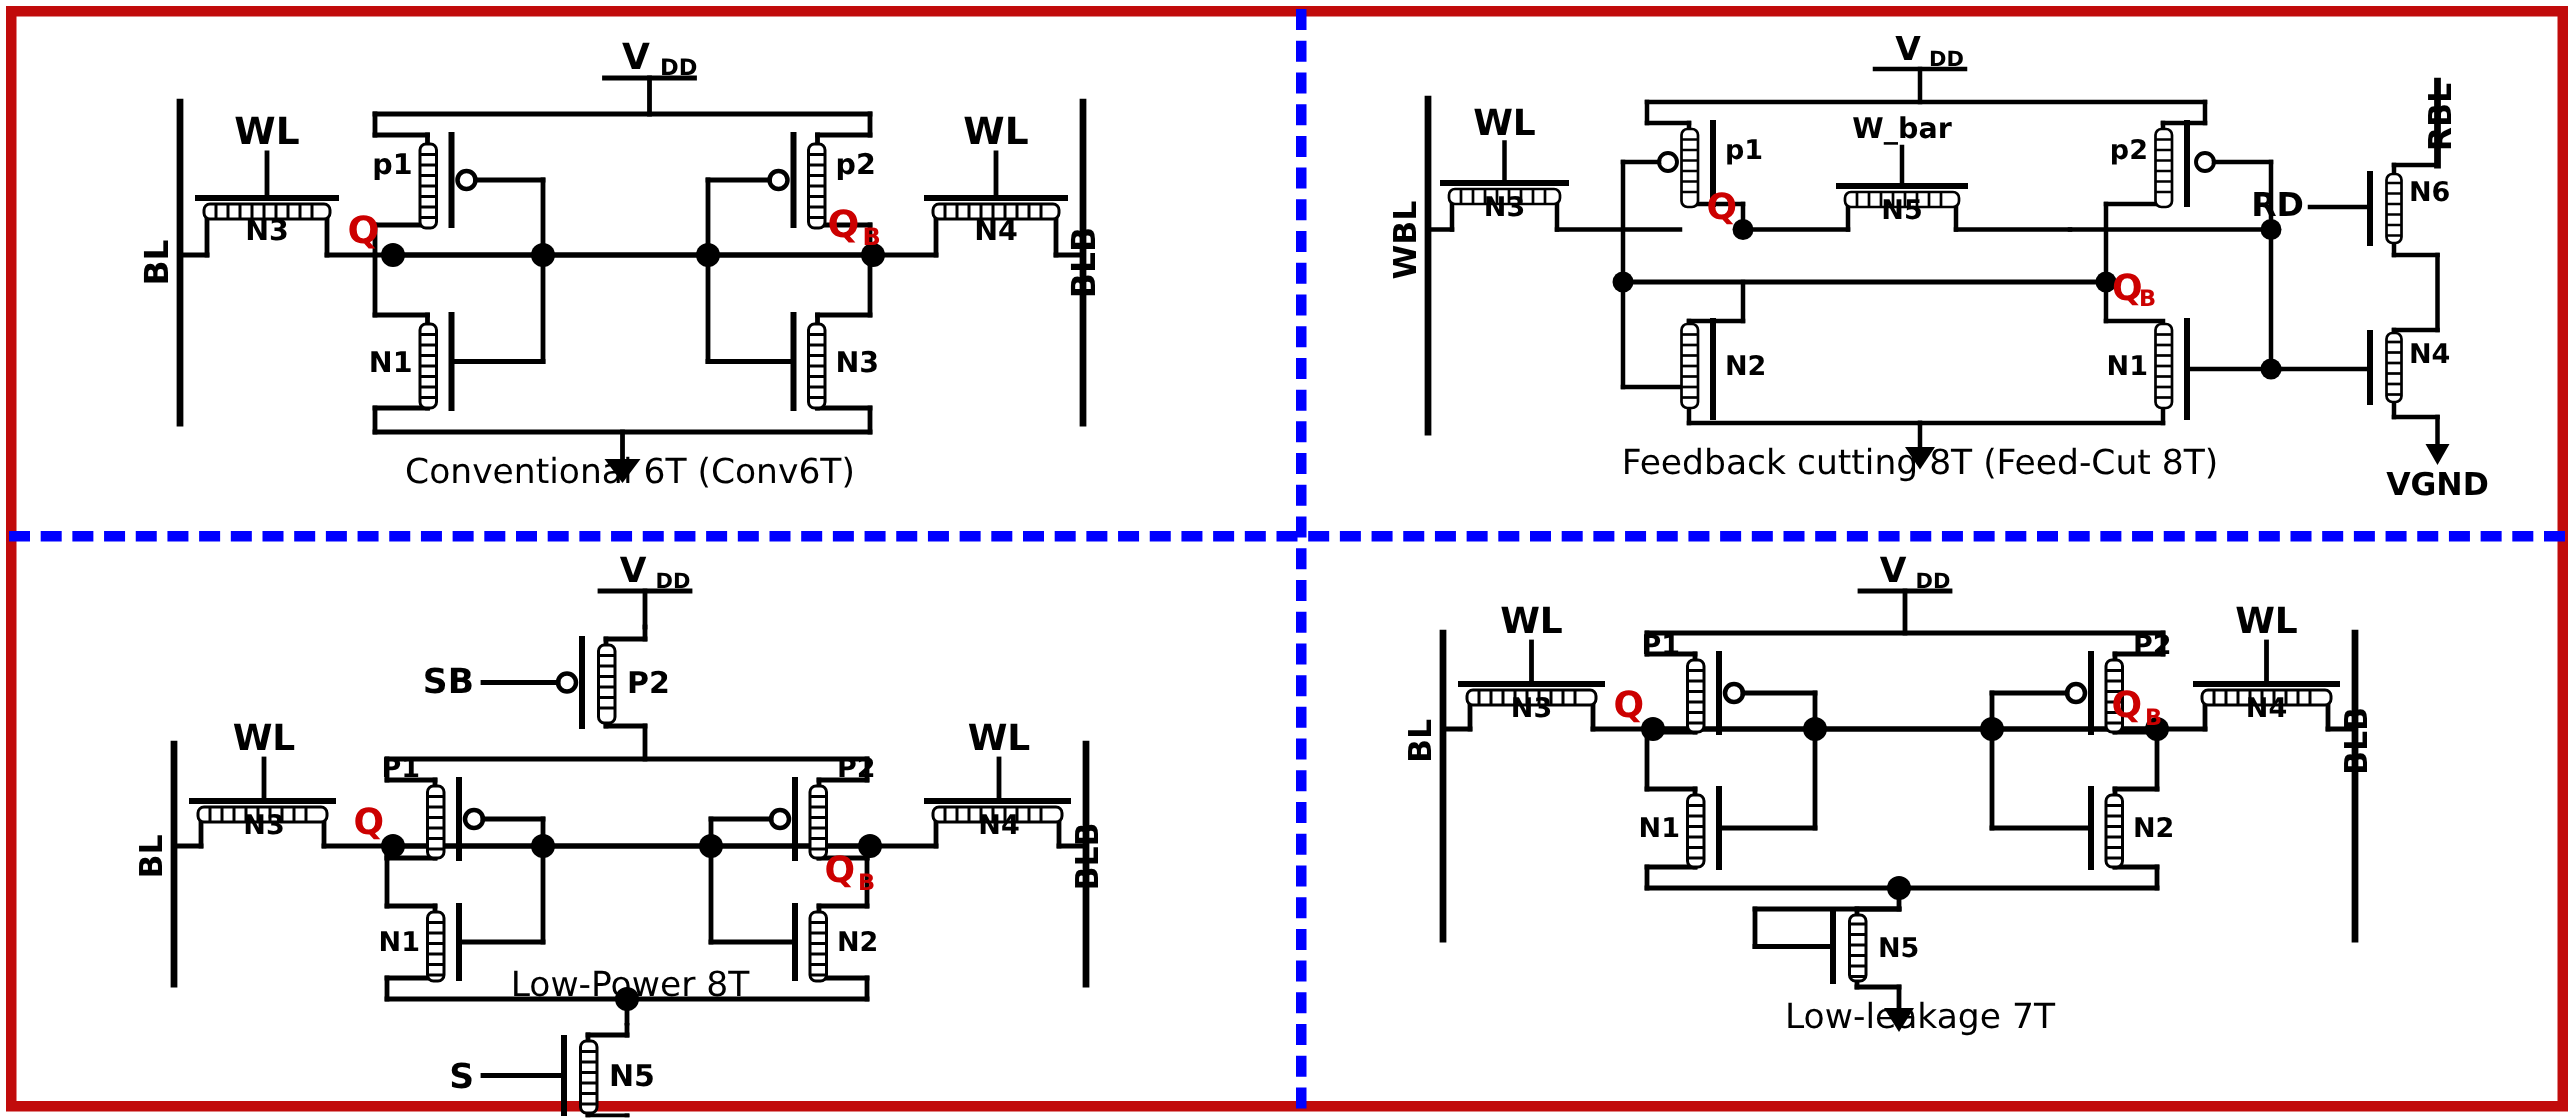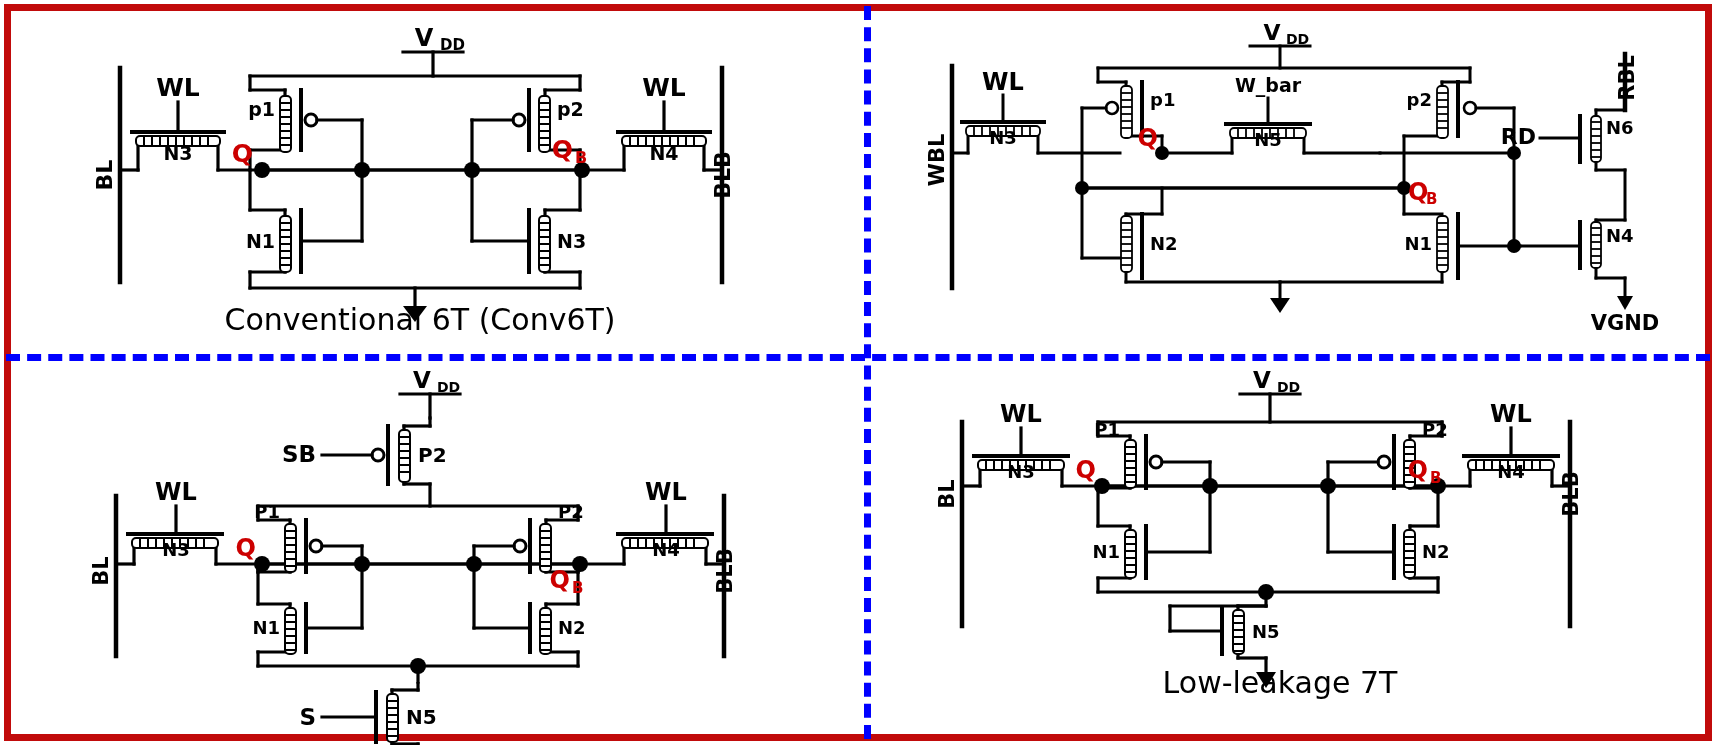--- a/index.html
+++ b/index.html
@@ -27,21 +27,21 @@
     position:absolute;
     left:6px;top:354px;
     width:1704px;height:0;
     border-top:7px dashed #0000ff;
   }
   .quad{position:absolute;}
   .caption{
     position:absolute;
     text-align:center;
     font-family:"DejaVu Sans",sans-serif;
-    font-size:30px;
+    font-size:23px;
     color:#000;
     white-space:nowrap;
     font-weight:400;
   }
   svg{display:block;}
   text{font-family:"DejaVu Sans",sans-serif;}
 </style>
 </head>
 <body>
 
@@ -417,20 +417,21 @@
       <text x="552" y="240" font-size="18" text-anchor="end">N1</text>
       <text x="656" y="134" font-size="22" text-anchor="end">RD</text>
       <text x="726" y="124" font-size="18">N6</text>
       <text x="726" y="232" font-size="18">N4</text>
       <text x="745" y="320" font-size="21" text-anchor="middle">VGND</text>
       <text x="278" y="136" font-size="24" fill="#cc0000" text-anchor="end">Q</text>
       <text x="528" y="190" font-size="24" fill="#cc0000" text-anchor="start">Q</text>
       <text x="546" y="194" font-size="15" fill="#cc0000">B</text>
     </g>
   </svg>
+  <div class="caption" style="left:0;top:286px;width:800px;">Feedback cutting 8T (Feed-Cut 8T)</div>
   </div>
 
   <div class="quad" style="left:10px;top:366px;">
   <svg width="850" height="320" viewBox="0 0 850 320">
     <g fill="none" stroke="#000" stroke-width="3.2" stroke-linecap="square">
 
       <line x1="390" y1="28" x2="450" y2="28"></line>
       <line x1="420" y1="28" x2="420" y2="52"></line>
 
       <line x1="420" y1="52" x2="420" y2="60"></line>
@@ -635,20 +636,21 @@
           <line x1="377" y1="40" x2="388" y2="40"></line>
       <line x1="377" y1="47" x2="388" y2="47"></line>
           <line x1="377" y1="54" x2="388" y2="54"></line>
     </g>
     <polygon points="398,72 418,72 408,88" fill="#000"></polygon>
     <g fill="#000" font-weight="bold">
       <text x="306" y="43" font-size="23" text-anchor="end">S</text>
       <text x="396" y="42" font-size="20">N5</text>
     </g>
   </svg>
+  <div class="caption" style="left:0;top:278px;width:820px;">Low-Power 8T</div>
   </div>
 
   <div class="quad" style="left:880px;top:366px;">
   <svg width="820" height="330" viewBox="0 0 820 330">
     <g fill="none" stroke="#000" stroke-width="3.2" stroke-linecap="square">
 
       <line x1="360" y1="28" x2="420" y2="28"></line>
       <line x1="390" y1="28" x2="390" y2="56"></line>
       <line x1="218" y1="56" x2="562" y2="56"></line>
       <line x1="218" y1="56" x2="218" y2="70"></line>

